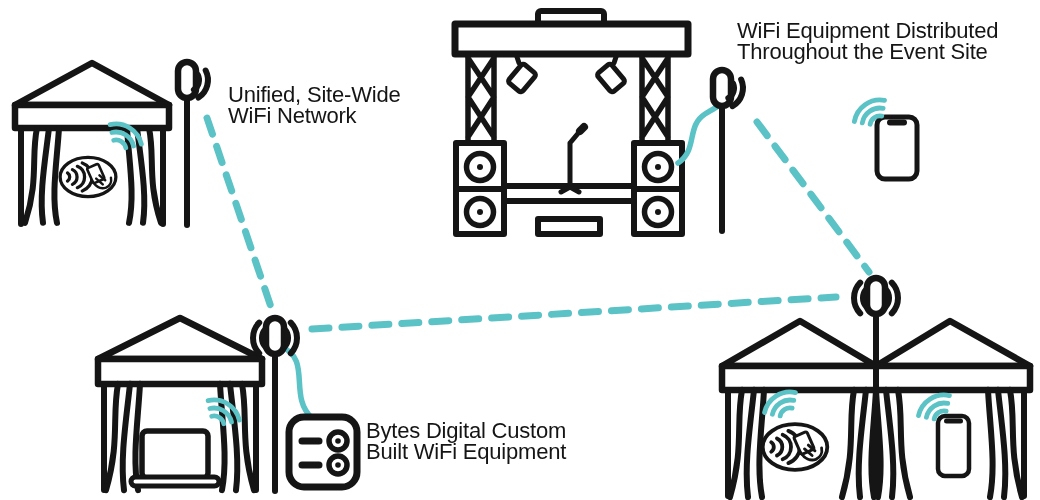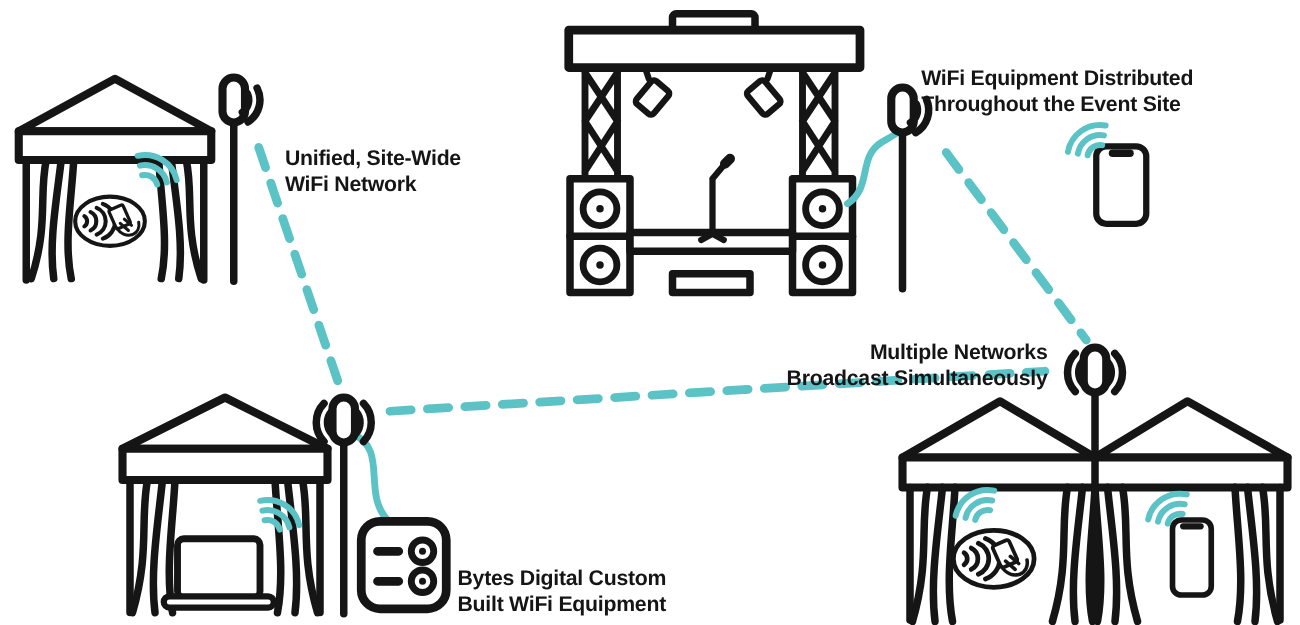--- a/index.html
+++ b/index.html
@@ -13,22 +13,22 @@
   .cable{stroke:var(--accent);stroke-width:5.5;fill:none;stroke-linecap:round;}
   #wifi3 path{stroke:var(--accent);stroke-width:4.8;fill:none;stroke-linecap:round;}
   #curt path{stroke:var(--ink);stroke-width:6;fill:none;stroke-linecap:round;}
   #acap rect{stroke:var(--ink);stroke-width:6.5;fill:#fff;}
   .donut-o{stroke:var(--ink);stroke-width:5.5;fill:#fff;}
   .donut-i{fill:var(--ink);stroke:none;}
   .pay-o{stroke:var(--ink);stroke-width:4;fill:#fff;}
   .pay-w{stroke:var(--ink);stroke-width:4;fill:none;stroke-linecap:round;}
   .pay-c{stroke:var(--ink);stroke-width:3.2;fill:#fff;}
   .pay-h{stroke:var(--ink);stroke-width:3;fill:none;stroke-linecap:round;stroke-linejoin:round;}
-  .lbl{position:absolute;font-weight:700;font-size:17px;line-height:21px;color:var(--ink);
-       white-space:pre-line;letter-spacing:-0.2px;margin-top:32px;}
+  .lbl{position:absolute;font-weight:400;font-size:22px;line-height:21px;color:var(--ink);
+       white-space:pre-line;letter-spacing:-0.2px;}
   #lbl-unified{left:228px;top:84px;}
   #lbl-distributed{left:737px;top:20px;}
   #lbl-multiple{right:202px;top:239px;text-align:right;}
   #lbl-bytes{left:366px;top:420px;}
 </style>
 </head>
 <body>
 
 <div class="stage">
 
@@ -184,18 +184,16 @@
         <circle class="donut-i" cx="338" cy="441" r="2.8"></circle>
     <circle class="donut-o" cx="338" cy="465" r="9"></circle>
         <circle class="donut-i" cx="338" cy="465" r="2.8"></circle>
   </g>
 </svg>
 
 <div class="lbl" id="lbl-unified">Unified, Site-Wide
 WiFi Network</div>
 <div class="lbl" id="lbl-distributed">WiFi Equipment Distributed
 Throughout the Event Site</div>
-<div class="lbl" id="lbl-multiple">Multiple Networks
-Broadcast Simultaneously</div>
 <div class="lbl" id="lbl-bytes">Bytes Digital Custom
 Built WiFi Equipment</div>
 
 </div>
 
 </body></html>

